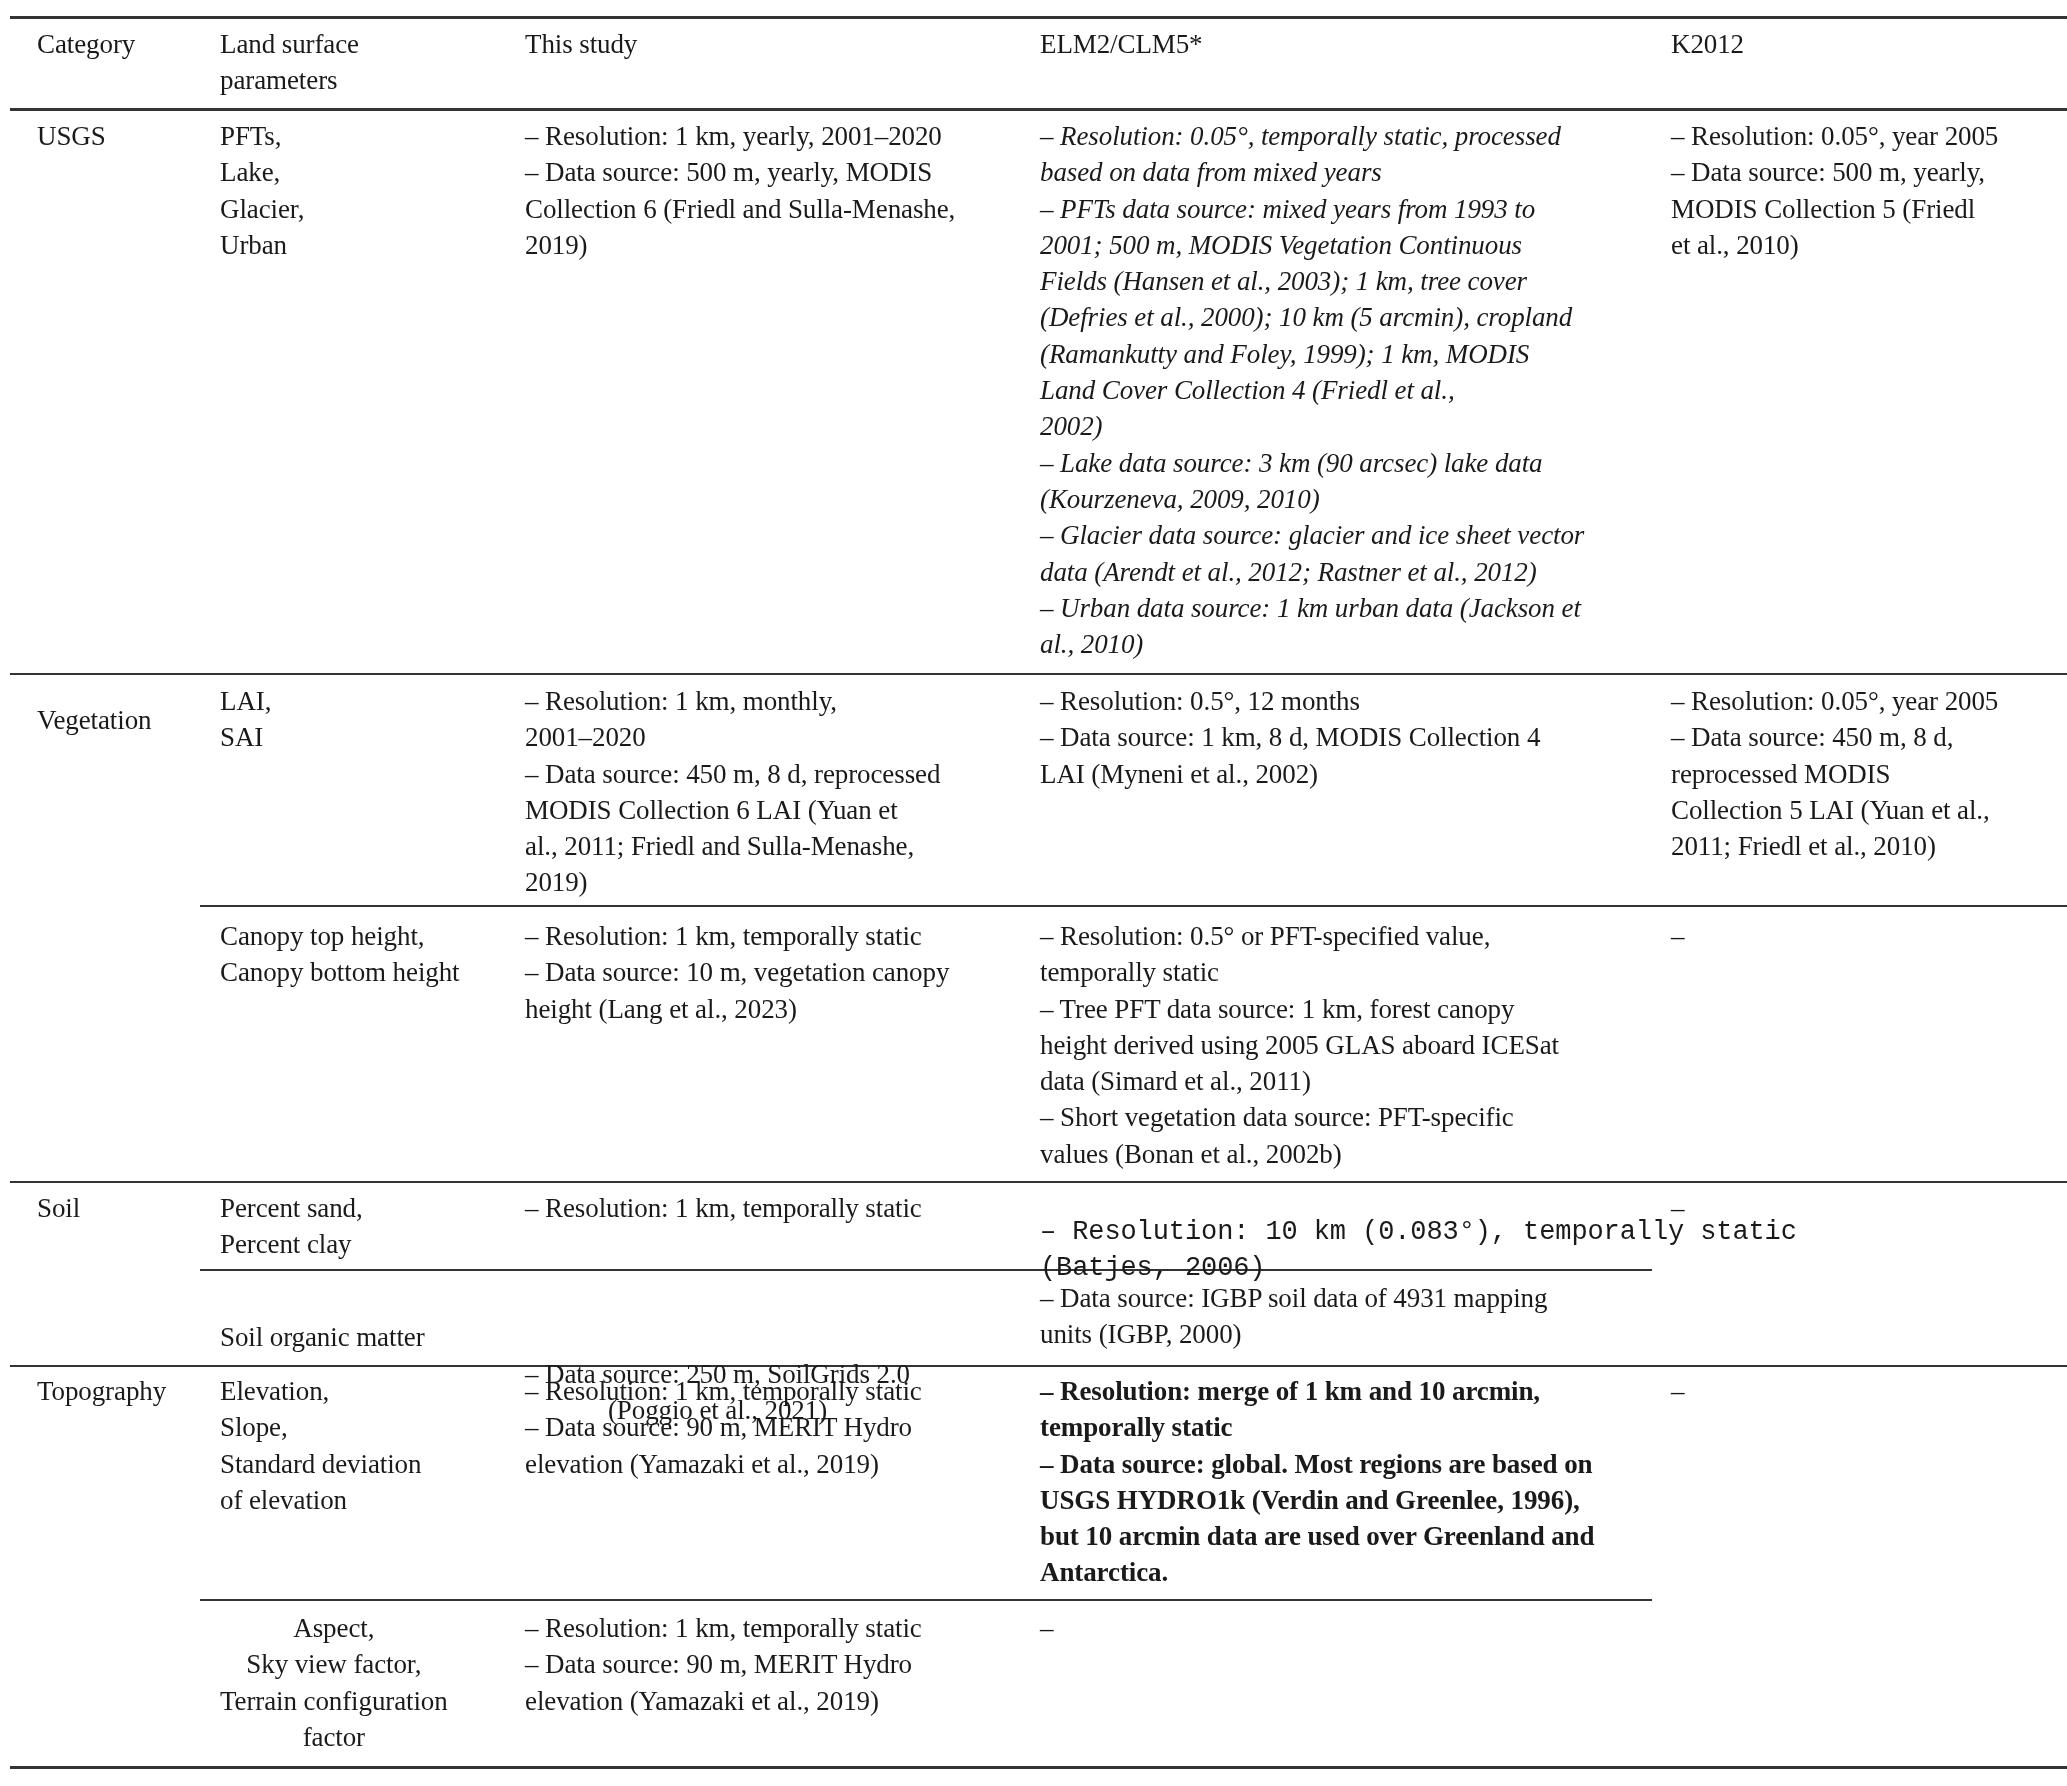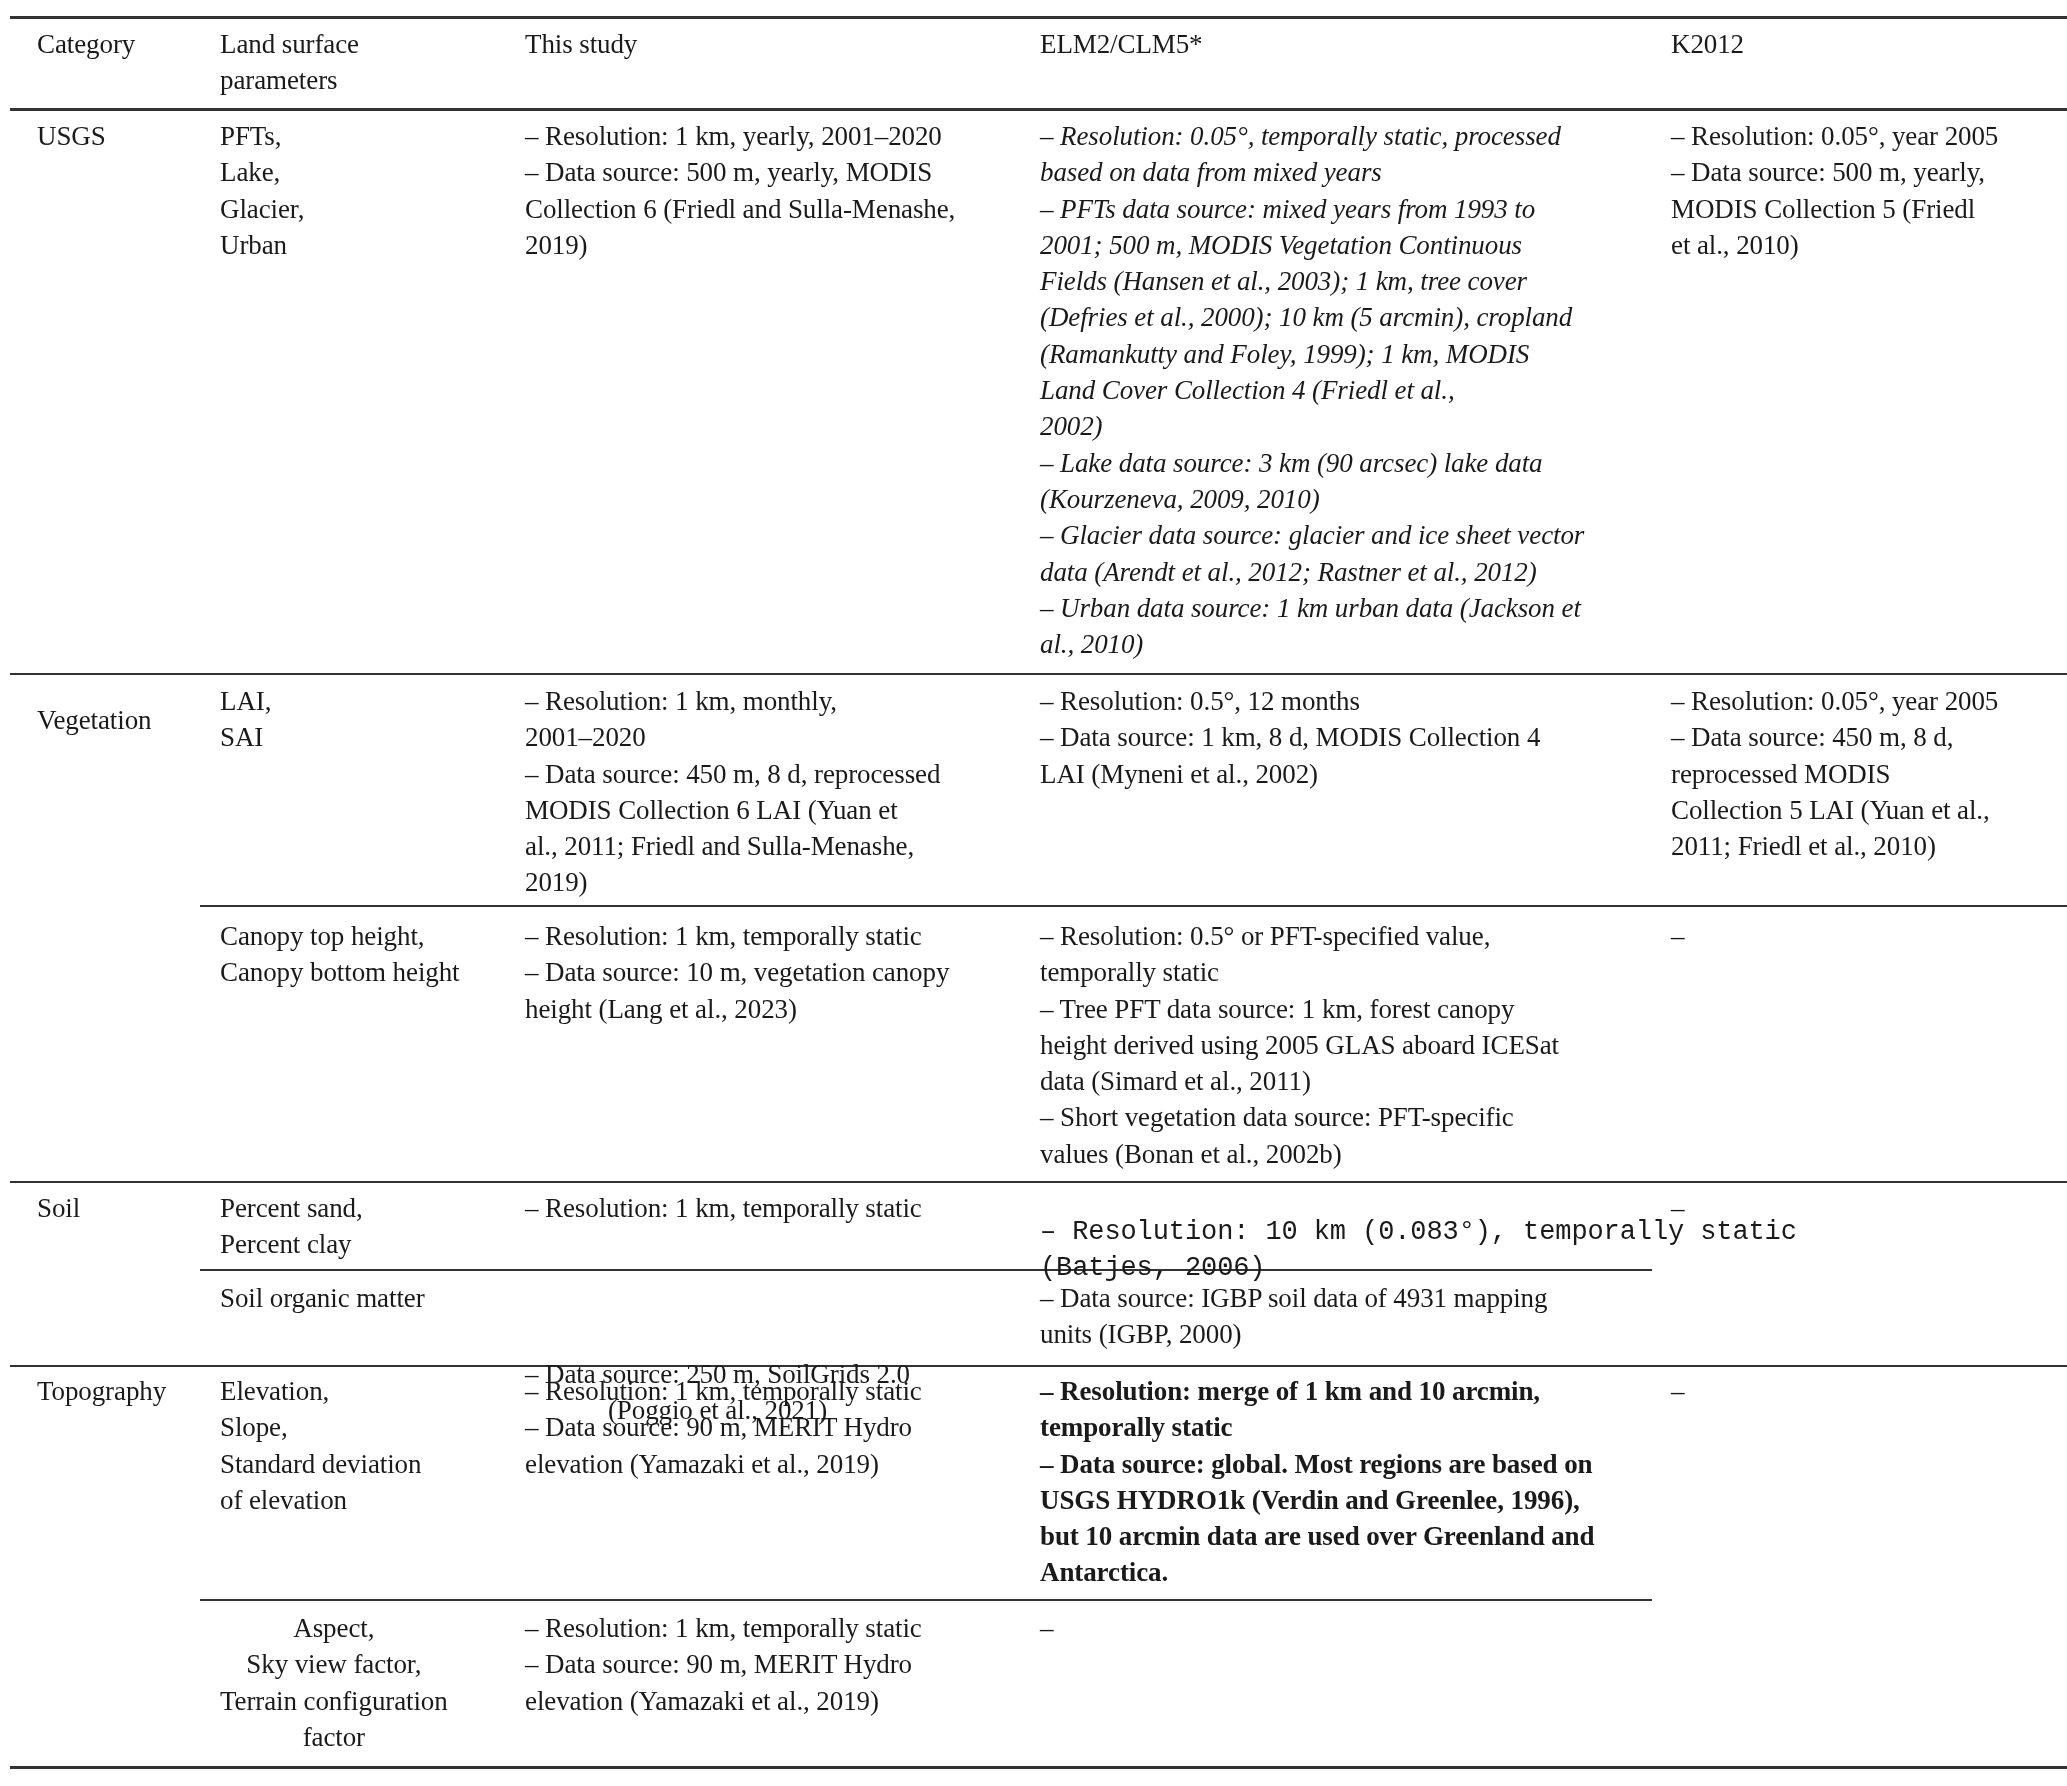--- a/index.html
+++ b/index.html
@@ -116,21 +116,21 @@
   <div class="cell c0" style="top:1190px;">Soil</div>
   <div class="cell c1" style="top:1190px;">Percent sand,
 Percent clay</div>
   <div class="cell c2" style="top:1190px;">– Resolution: 1 km, temporally static</div>
   <div class="cell c3" style="top:1214px;font-family:Liberation Mono, monospace;">– Resolution: 10 km (0.083°), temporally static
 (Batjes, 2006)</div>
   <div class="cell c4" style="top:1190px;">–</div>
 </div>
 
 <div>
-  <div class="cell c1" style="top:1280px;text-align:right;">Soil organic matter</div>
+  <div class="cell c1" style="top:1319px;text-align:right;">Soil organic matter</div>
   <div class="cell c2" style="top:1356px;text-align:center;">– Data source: 250 m, SoilGrids 2.0
 (Poggio et al., 2021)</div>
   <div class="cell c3" style="top:1280px;">– Data source: IGBP soil data of 4931 mapping
 units (IGBP, 2000)</div>
 </div>
 
 <div>
   <div class="cell c0" style="top:1373px;">Topography</div>
   <div class="cell c1" style="top:1373px;">Elevation,
 Slope,

